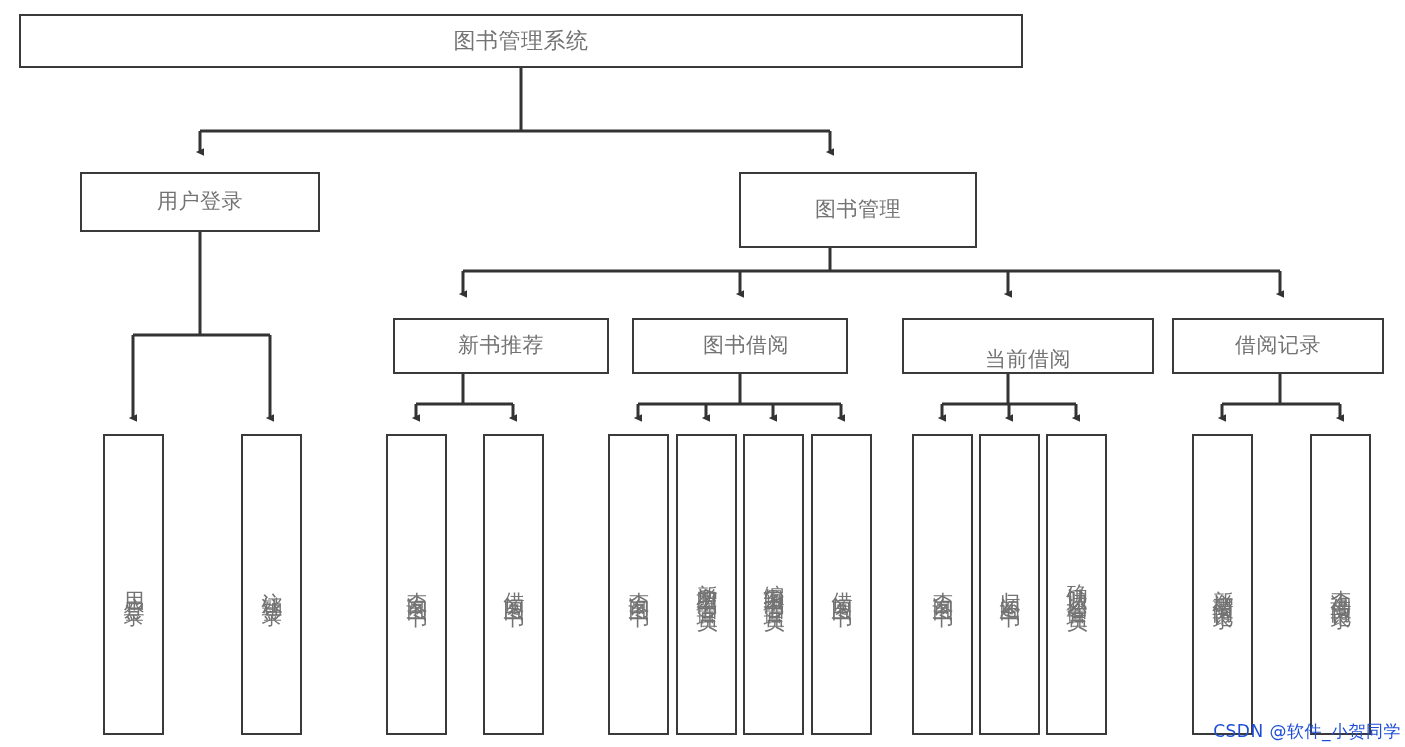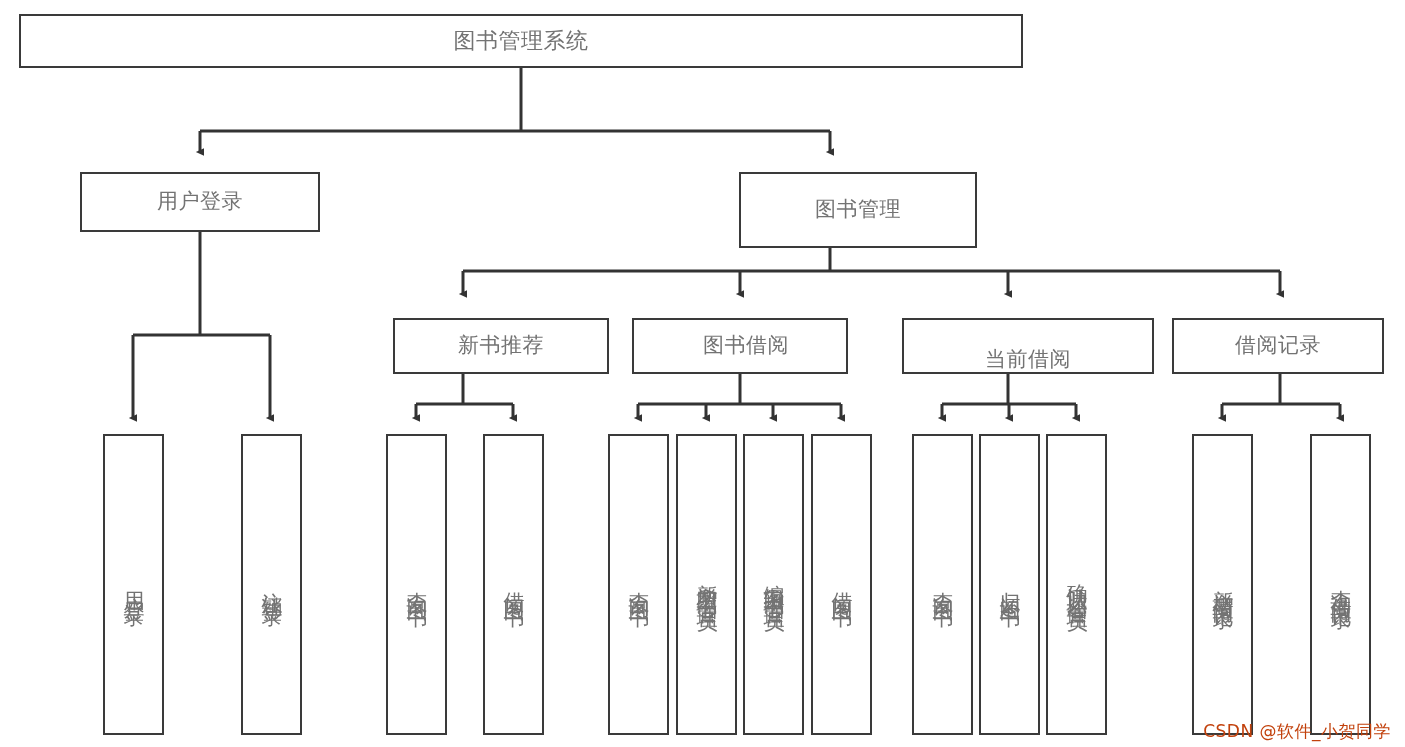--- a/index.html
+++ b/index.html
@@ -67,24 +67,24 @@
     letter-spacing: 5px;
     text-align: center;
     max-height: 100%;
   }
   .node.vert.tall .node-label {
     letter-spacing: 4px;
   }
   
   #watermark {
     position: absolute;
-    right: 14px;
+    right: 4px;
     bottom: 4px;
     font-size: 17px;
-    color: #c2410c;
+    color: #1d4ed8;
     font-family: "DejaVu Sans", "Liberation Sans", sans-serif;
     white-space: nowrap;
     letter-spacing: 0.5px;
     user-select: none;
   }
 </style>
 </head>
 <body>
 
 <div id="diagram-root">

